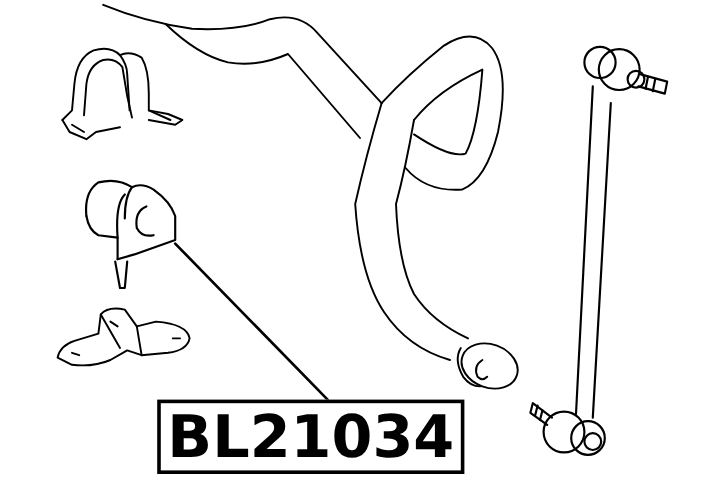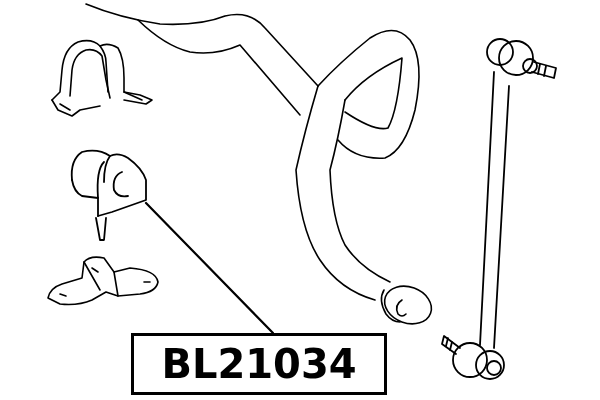--- a/index.html
+++ b/index.html
@@ -9,21 +9,21 @@
       position: absolute;
       left: 131px; top: 333px;
       width: 250px; height: 56px;
       border: 3px solid #000;
       background: #fff;
       display: flex; align-items: center; justify-content: center;
     }
     .part-label-text {
       font-family: "DejaVu Sans", sans-serif;
       font-weight: bold;
-      font-size: 40px;
+      font-size: 49px;
       color: #000;
       letter-spacing: 0px;
     }
     svg path, svg line, svg ellipse, svg circle, svg polyline, svg polygon {
       stroke: #000; fill: none; stroke-linecap: round; stroke-linejoin: round;
     }
   </style>
 </head>
 <body>
 

